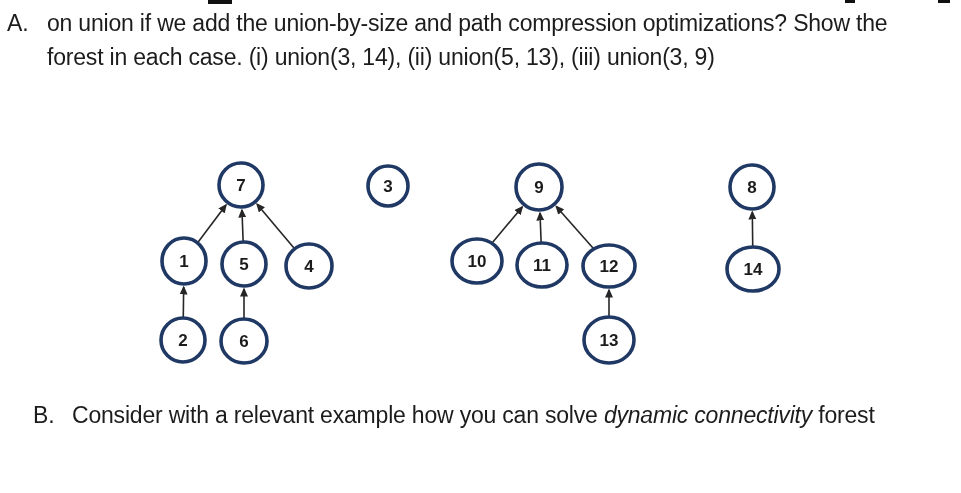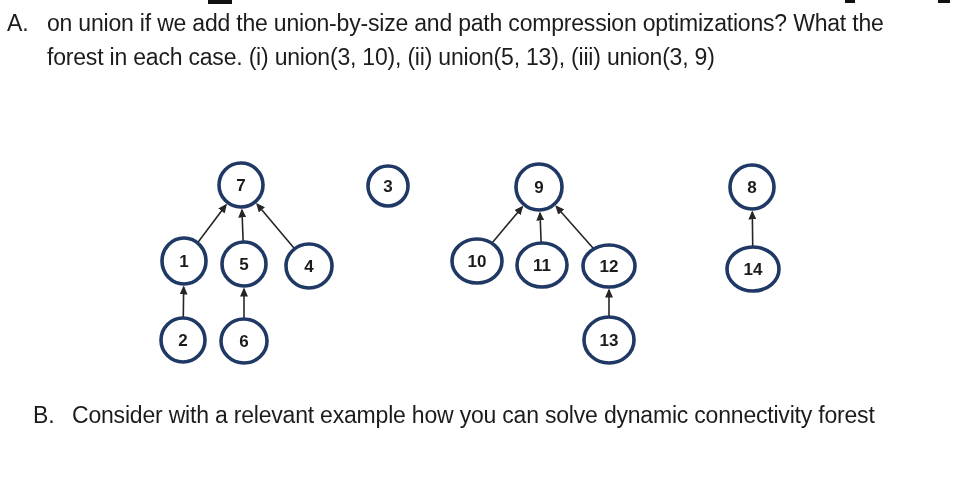--- a/index.html
+++ b/index.html
@@ -30,21 +30,21 @@
   .q-label {
     flex: 0 0 auto;
   }
   .q-lines {
     white-space: nowrap;
   }
   #question-a { top: 7px; left: 7px; }
   #question-a .q-label { width: 40px; }
   #question-b { top: 399px; left: 33px; }
   #question-b .q-label { width: 39px; }
-  .italic { }
+  .italic { font-style: italic; }
   #forest-svg {
     position: absolute;
     left: 0;
     top: 140px;
     width: 961px;
     height: 250px;
   }
   .node-label-text {
     font-family: "Liberation Sans", "DejaVu Sans", sans-serif;
     font-weight: bold;
@@ -53,22 +53,22 @@
 </head>
 <body>
 
 <div class="crop-artifact" style="left:208px; top:0; width:24px; height:4px;"></div>
 <div class="crop-artifact" style="left:845px; top:0; width:10px; height:3px;"></div>
 <div class="crop-artifact" style="left:938px; top:0; width:12px; height:3px;"></div>
 
 <div class="question" id="question-a">
   <span class="q-label">A.</span>
   <span class="q-lines">
-    <div>on union if we add the union-by-size and path compression optimizations? What the</div>
-    <div>forest in each case. (i) union(3, 10), (ii) union(5, 13), (iii) union(3, 9)</div>
+    <div>on union if we add the union-by-size and path compression optimizations? Show the</div>
+    <div>forest in each case. (i) union(3, 14), (ii) union(5, 13), (iii) union(3, 9)</div>
   </span>
 </div>
 
 <svg id="forest-svg" viewBox="0 140 961 250">
   <defs>
     <marker id="arrowhead" markerWidth="9" markerHeight="8" refX="7.5" refY="4" orient="auto" markerUnits="userSpaceOnUse">
       <path d="M0,0 L9,4 L0,8 z" fill="#262626"></path>
     </marker>
   </defs>
   <g id="forest-edges">

